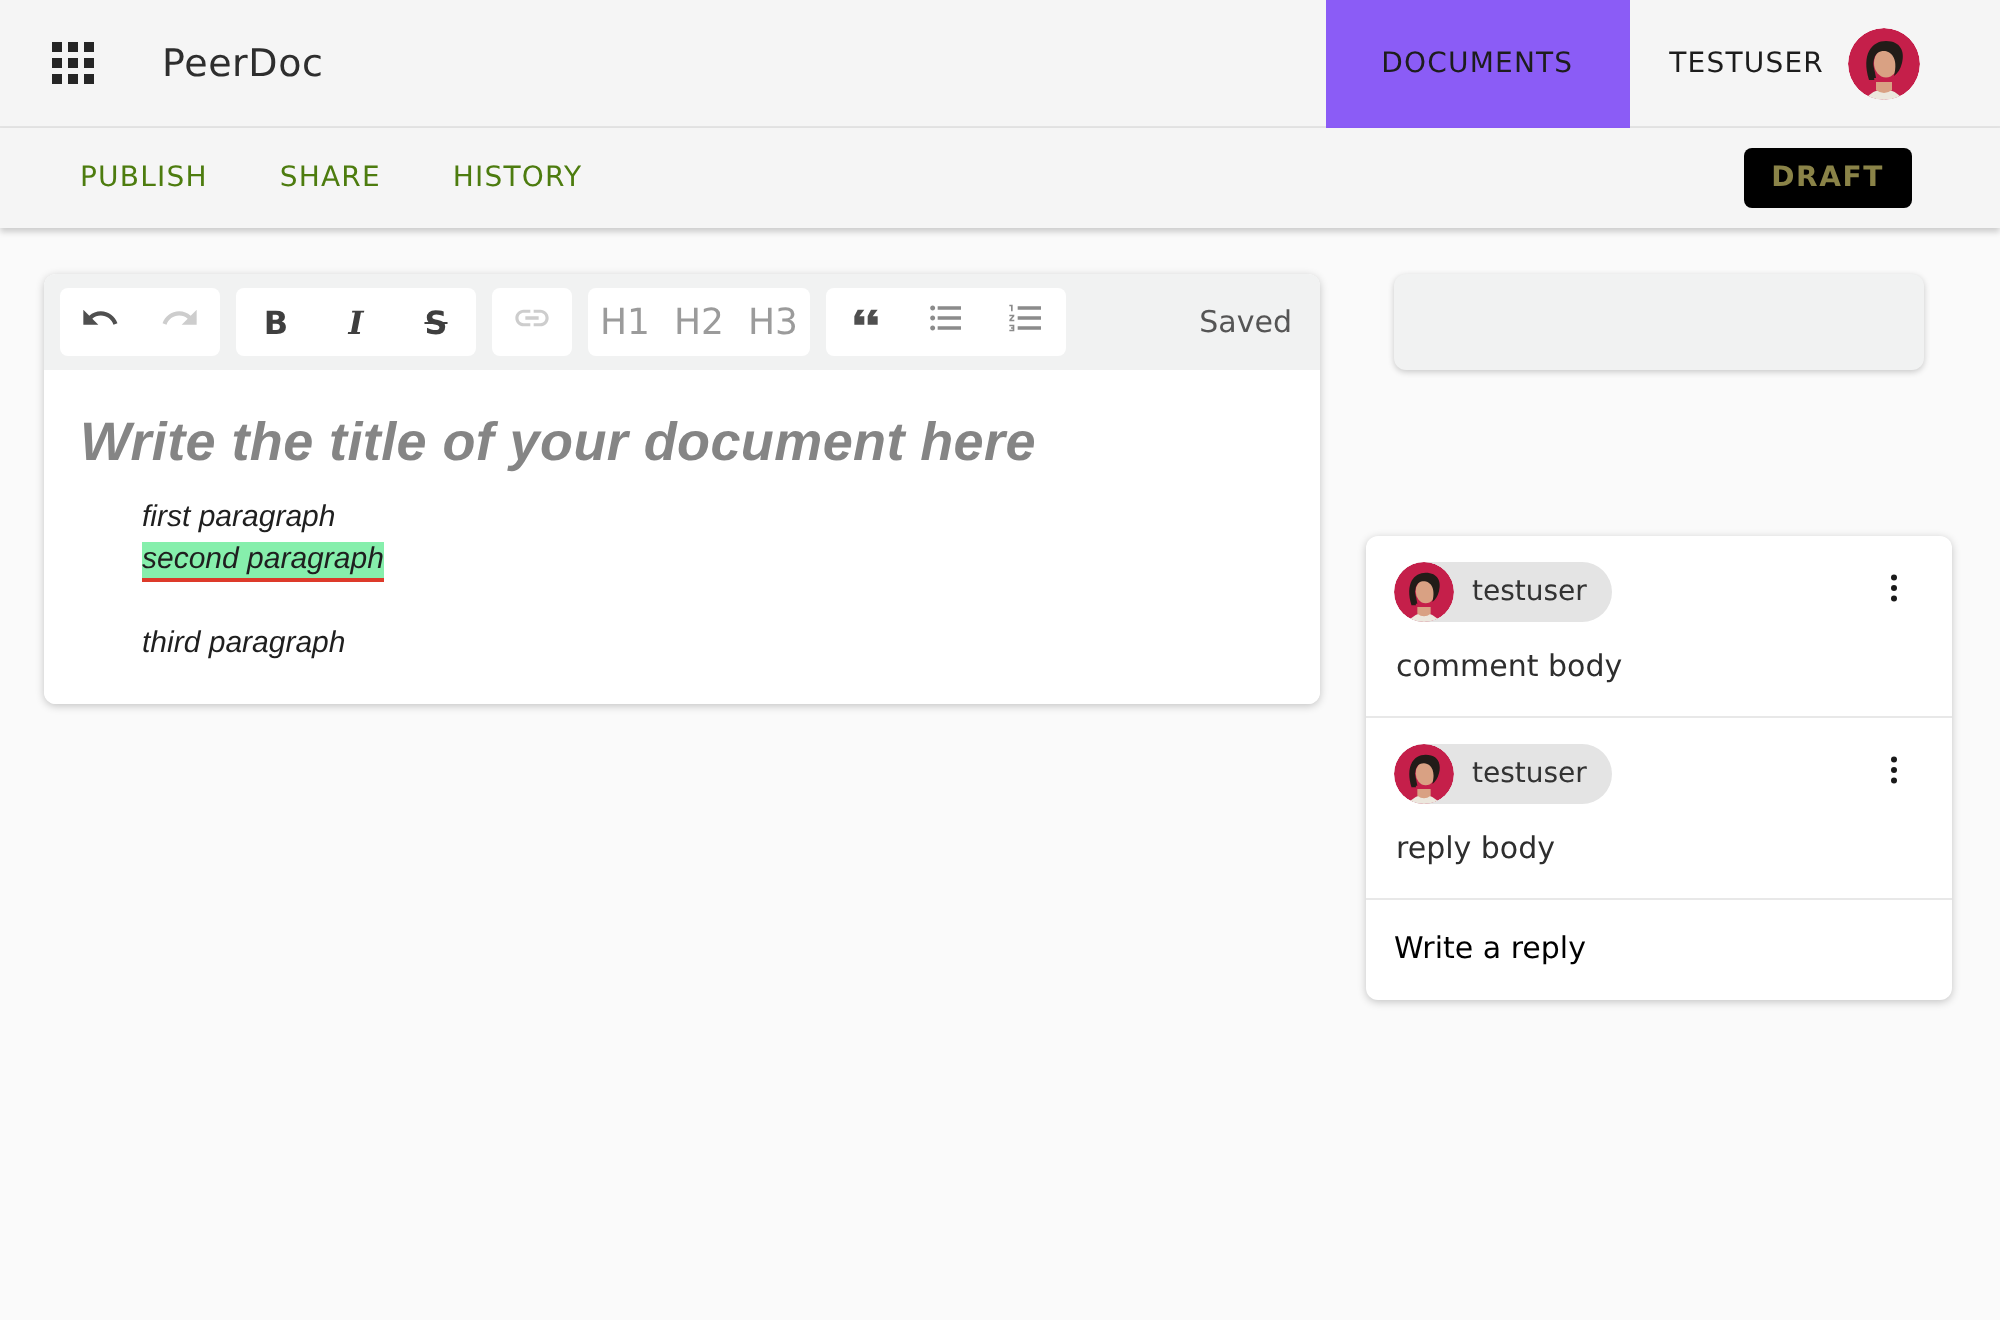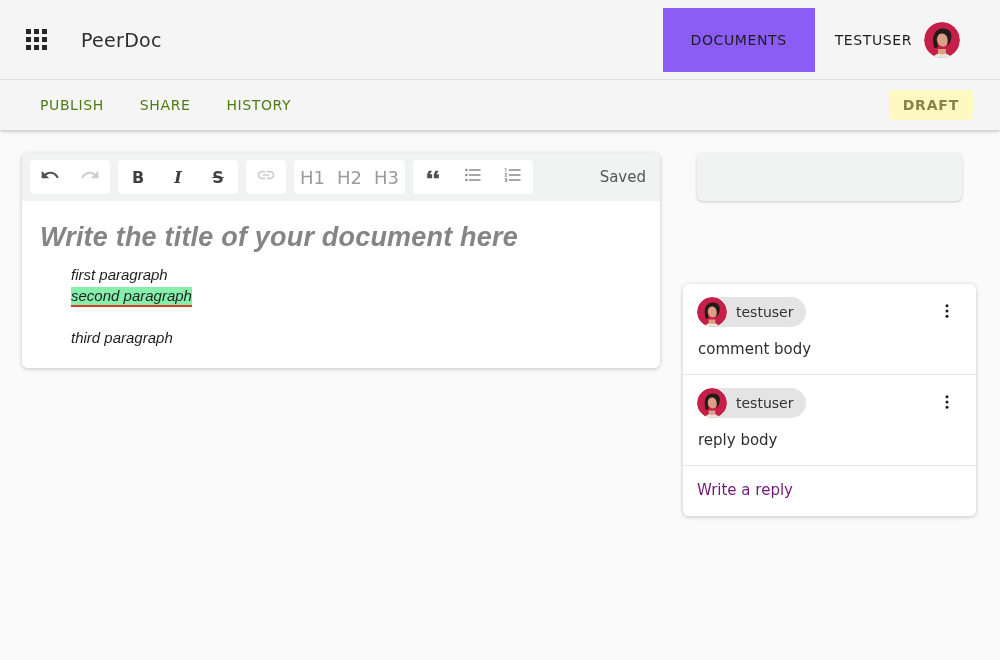--- a/index.html
+++ b/index.html
@@ -6,21 +6,21 @@
   html, body { width: 1000px; height: 660px; overflow: hidden; }
   body {
     font-family: "DejaVu Sans", sans-serif;
     background: #fafafa;
     color: #222;
   }
   button { background: none; border: none; cursor: pointer; font-family: inherit; padding: 0; }
 
   
   .navbar {
-    height: 80px;
+    height: 64px;
     background: #f5f5f5;
     border-bottom: 1px solid #e4e4e4;
     display: flex;
     align-items: center;
   }
   .apps-btn { margin-left: 24px; width: 24px; height: 24px; display: flex; align-items: center; justify-content: center; }
   .grid-icon { display: grid; grid-template-columns: repeat(3, 5px); grid-template-rows: repeat(3, 5px); gap: 3px; }
   .grid-icon span { background: #262626; }
   .app-title { margin-left: 33px; font-size: 19px; font-weight: 500; color: #2e2e2e; letter-spacing: 0.3px; }
   .nav-spacer { flex: 1; }
@@ -42,22 +42,22 @@
   .action-bar {
     height: 50px;
     background: #f5f5f5;
     box-shadow: 0 2px 3px rgba(0,0,0,0.18);
     display: flex; align-items: center;
     position: relative; z-index: 5;
   }
   .action-btn { margin-left: 40px; font-size: 14px; color: #4d7c0f; letter-spacing: 0.6px; }
   .action-btn + .action-btn { margin-left: 36px; }
   .draft-badge {
-    margin-left: auto; margin-right: 27px;
-    background: #fef9c3;
+    margin-left: auto; margin-right: 44px;
+    background: #000000;
     color: #8a8348;
     font-size: 14px; font-weight: bold; letter-spacing: 0.8px;
     padding: 7px 14px;
     border-radius: 4px;
   }
 
   
   .main { position: relative; height: 546px; }
 
   .editor-card {
@@ -142,21 +142,21 @@
     padding-right: 13px;
   }
   .author-chip .chip-label { margin-left: 9px; font-size: 14px; color: #333; }
   .kebab-btn { margin-left: auto; margin-right: 6px; width: 22px; height: 24px; display: flex; align-items: center; justify-content: center; }
   .kebab-btn svg { width: 18px; height: 22px; color: #1a1a1a; }
   .comment-body { margin-top: 13px; font-size: 15px; color: #2e2e2e; padding-left: 1px; }
   .reply-input {
     border-top: 1px solid #e8e8e8;
     padding: 15px 12px 17px 14px;
     font-size: 15px;
-    color: #701a75;
+    color: #000000;
     border-radius: 0 0 6px 6px;
     cursor: text;
   }
 </style>
 </head>
 <body>
 
 <svg width="0" height="0" style="position:absolute">
   <defs>
     <g id="avatar-art">

